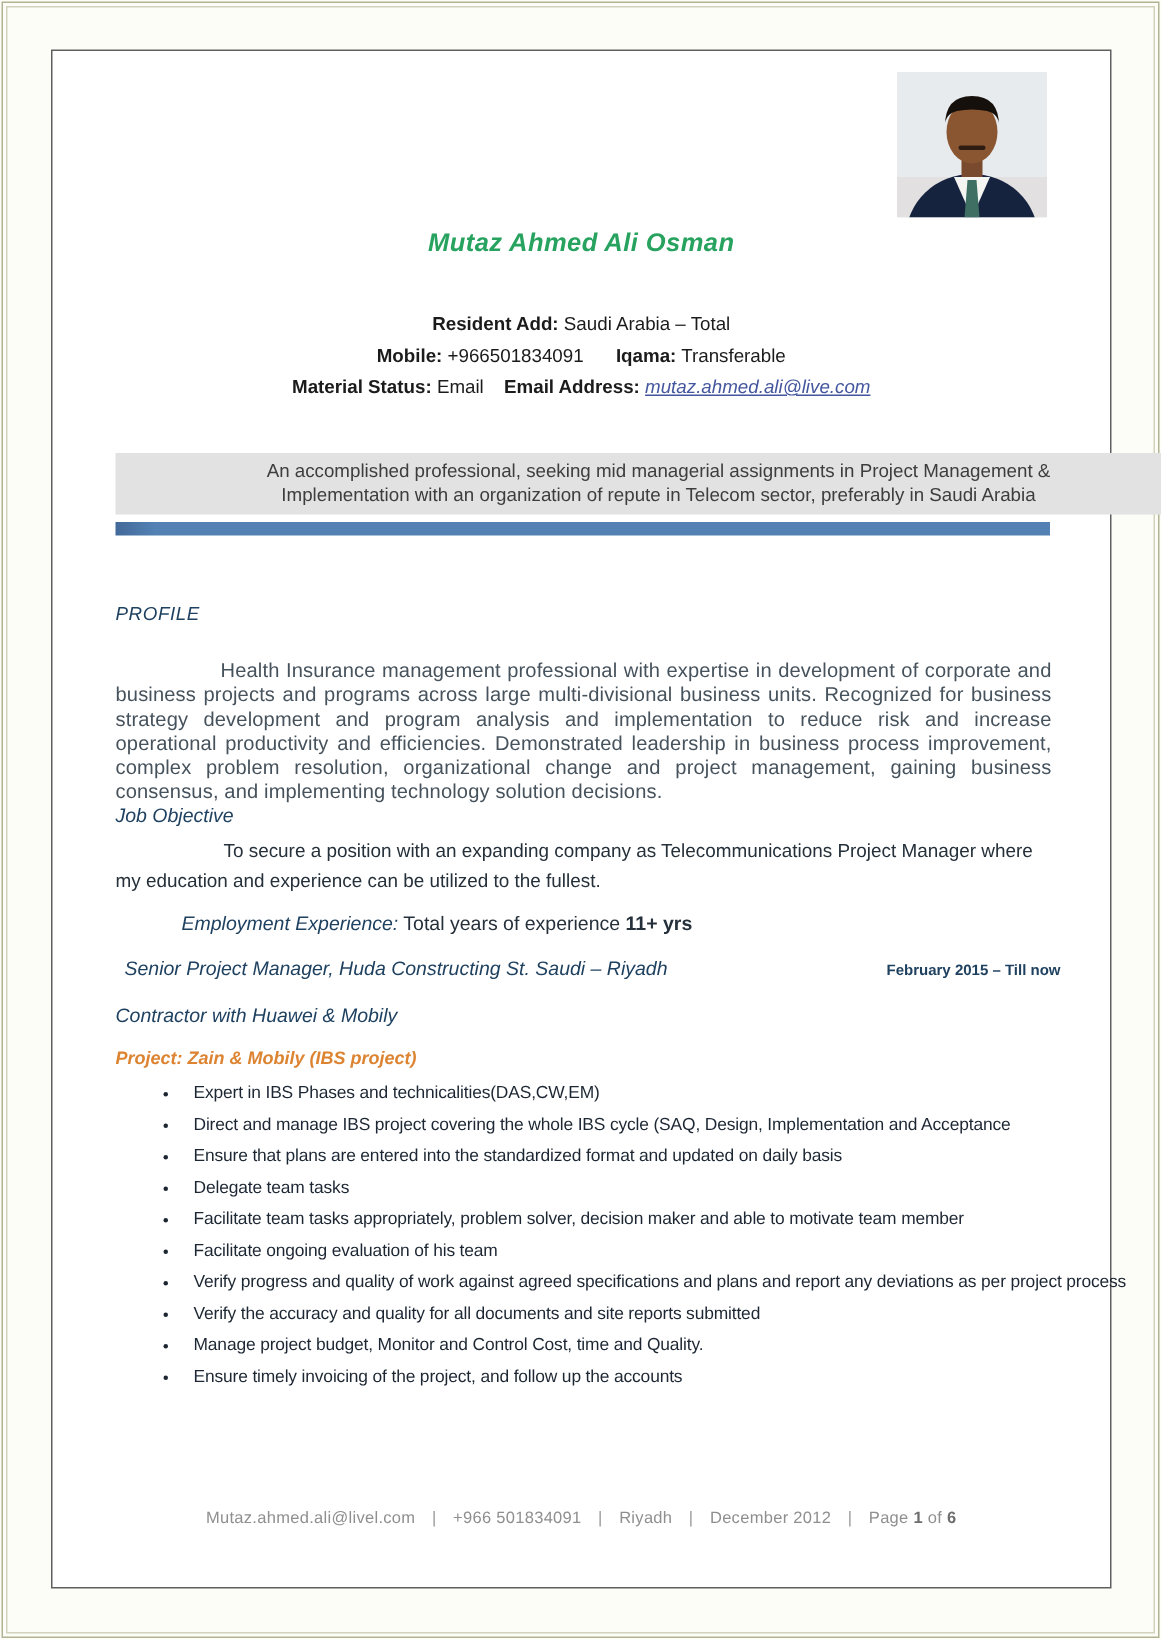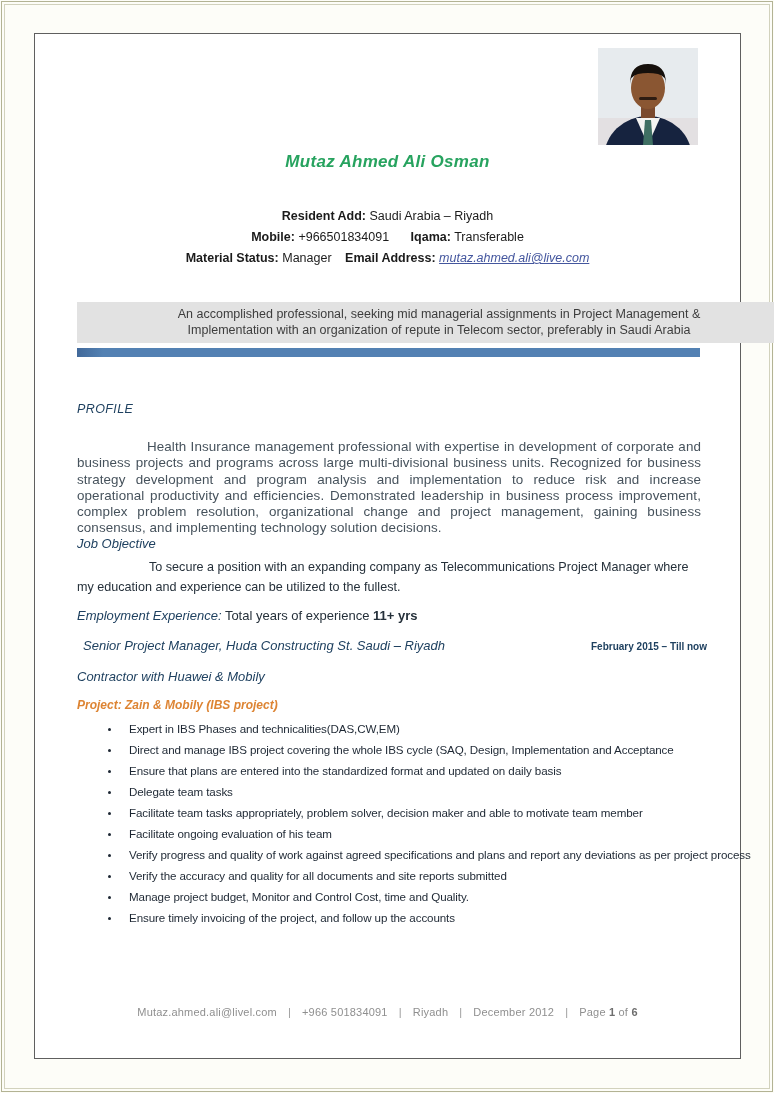--- a/index.html
+++ b/index.html
@@ -61,21 +61,21 @@
     position:absolute;left:42px;top:389px;width:624px;
     font-size:13.4px;line-height:16.3px;color:#46525c;
     text-align:justify;text-indent:70px;letter-spacing:.1px;margin-top:16px;
   }
   .objective-heading{position:absolute;left:42px;top:502px;font-size:13px;}
   .objective-text{
     position:absolute;left:42px;top:523px;width:624px;
     font-size:12.6px;line-height:20px;color:#25303a;text-indent:72px;
   }
   .employment-line{position:absolute;left:42px;top:574px;font-size:13px;color:#25303a;}
-  .employment-line .h-blue{font-size:13px;}
+  .employment-line .h-blue{font-size:13px;margin-left:44px;}
   .employment-line b{font-weight:bold;}
   .role-row{
     position:absolute;left:32px;top:604px;width:624px;
     display:flex;justify-content:space-between;align-items:baseline;margin-left:16px;
   }
   .role-title{font-size:13px;}
   .role-dates{font-size:10px;font-weight:bold;color:var(--heading_blue,#1f4160);}
   .contractor-line{position:absolute;left:42px;top:635px;font-size:13px;}
   .project-line{
     position:absolute;left:42px;top:664px;font-size:12px;
@@ -119,31 +119,31 @@
       <path d="M32 36 Q32 16 50 16 Q68 16 68 36 Q68 28 60 26 Q50 24 40 26 Q32 28 32 36 Z" fill="#16100c"></path>
       <rect x="41" y="49" width="18" height="3" rx="1.5" fill="#2e1c12"></rect>
     </svg>
   </div>
 
   <div class="doc-title">Mutaz Ahmed Ali Osman</div>
 
   <div class="contact">
     <div>
       <b>Resident Add:</b>
-      <span>Saudi Arabia – Riyadh</span>
+      <span>Saudi Arabia – Total</span>
     </div>
     <div>
       <b>Mobile:</b>
       <span>+966501834091</span><span class="gap"></span>
       <b>Iqama:</b>
       <span>Transferable</span>
     </div>
     <div>
       <b>Material Status:</b>
-      <span>Manager</span><span class="gap" style="width:10px;"></span>
+      <span>Email</span><span class="gap" style="width:10px;"></span>
       <b>Email Address:</b>
       <span class="email-link">mutaz.ahmed.ali@live.com</span>
     </div>
   </div>
 
   <div class="banner">
     <div class="banner-text">An accomplished professional, seeking mid managerial assignments in Project Management &amp; Implementation with an organization of repute in Telecom sector, preferably in Saudi Arabia</div>
   </div>
   <div class="blue-bar"></div>
 

